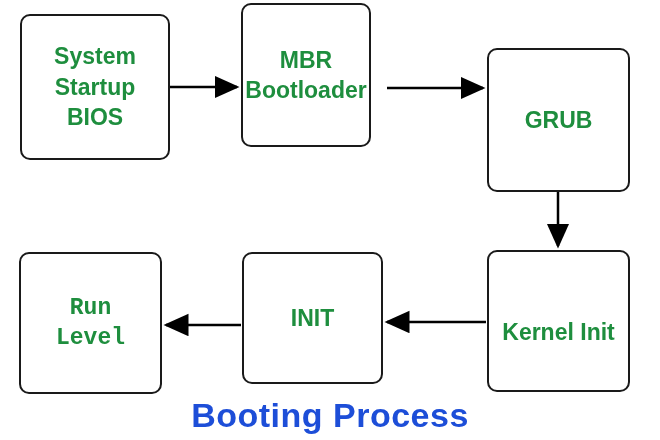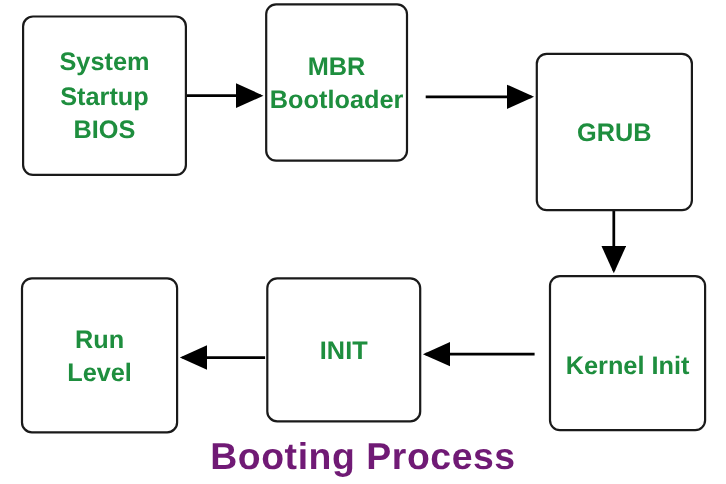--- a/index.html
+++ b/index.html
@@ -34,35 +34,34 @@
     justify-content: center;
     text-align: center;
     color: #1e8e3e;
     font-weight: bold;
     font-size: 23px;
     line-height: 1.32;
     white-space: pre-line;
   }
   .node.offset-down {
     padding-top: 22px;
-    margin-left: 12px;
   }
   #node-bios      { left: 20px;  top: 14px;  width: 150px; height: 146px; }
   #node-mbr       { left: 241px; top: 3px;  width: 130px; height: 144px; }
   #node-grub      { left: 487px; top: 16px;  width: 143px; height: 144px; margin-top: 32px; }
   #node-kernel    { left: 487px; top: 250px; width: 143px; height: 142px; }
   #node-init      { left: 242px; top: 252px; width: 141px; height: 132px; }
-  #node-runlevel  { left: 19px;  top: 252px; width: 143px; height: 142px; }
+  #node-runlevel  { left: 19px;  top: 252px; width: 143px; height: 142px; font-family: Liberation Mono, monospace; }
   .diagram-title {
     position: absolute;
     left: 0;
     right: 0;
     top: 396px;
     text-align: center;
-    color: #701a75;
+    color: #1d4ed8;
     font-weight: bold;
     font-size: 34px;
     line-height: 1.15;
     letter-spacing: 0.5px;
   }
 </style>
 </head>
 <body>
 
 <div class="canvas">

